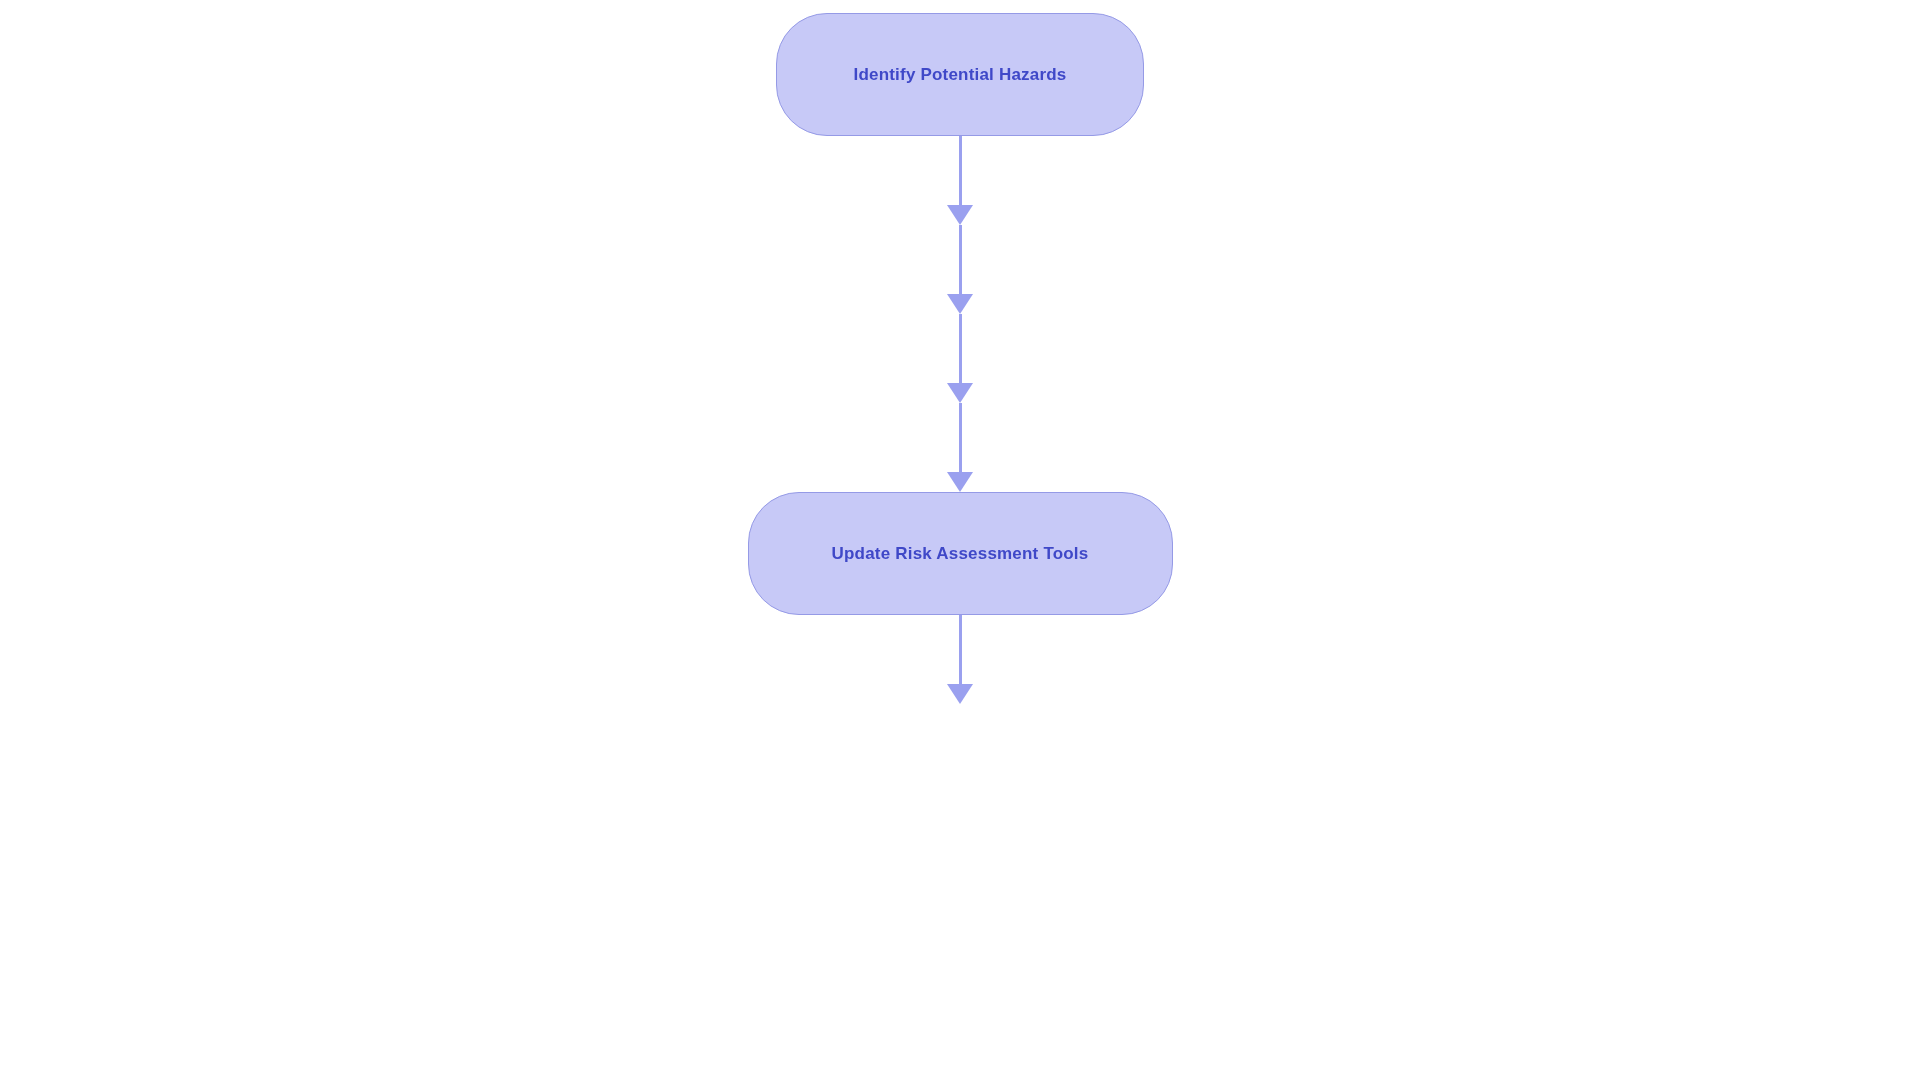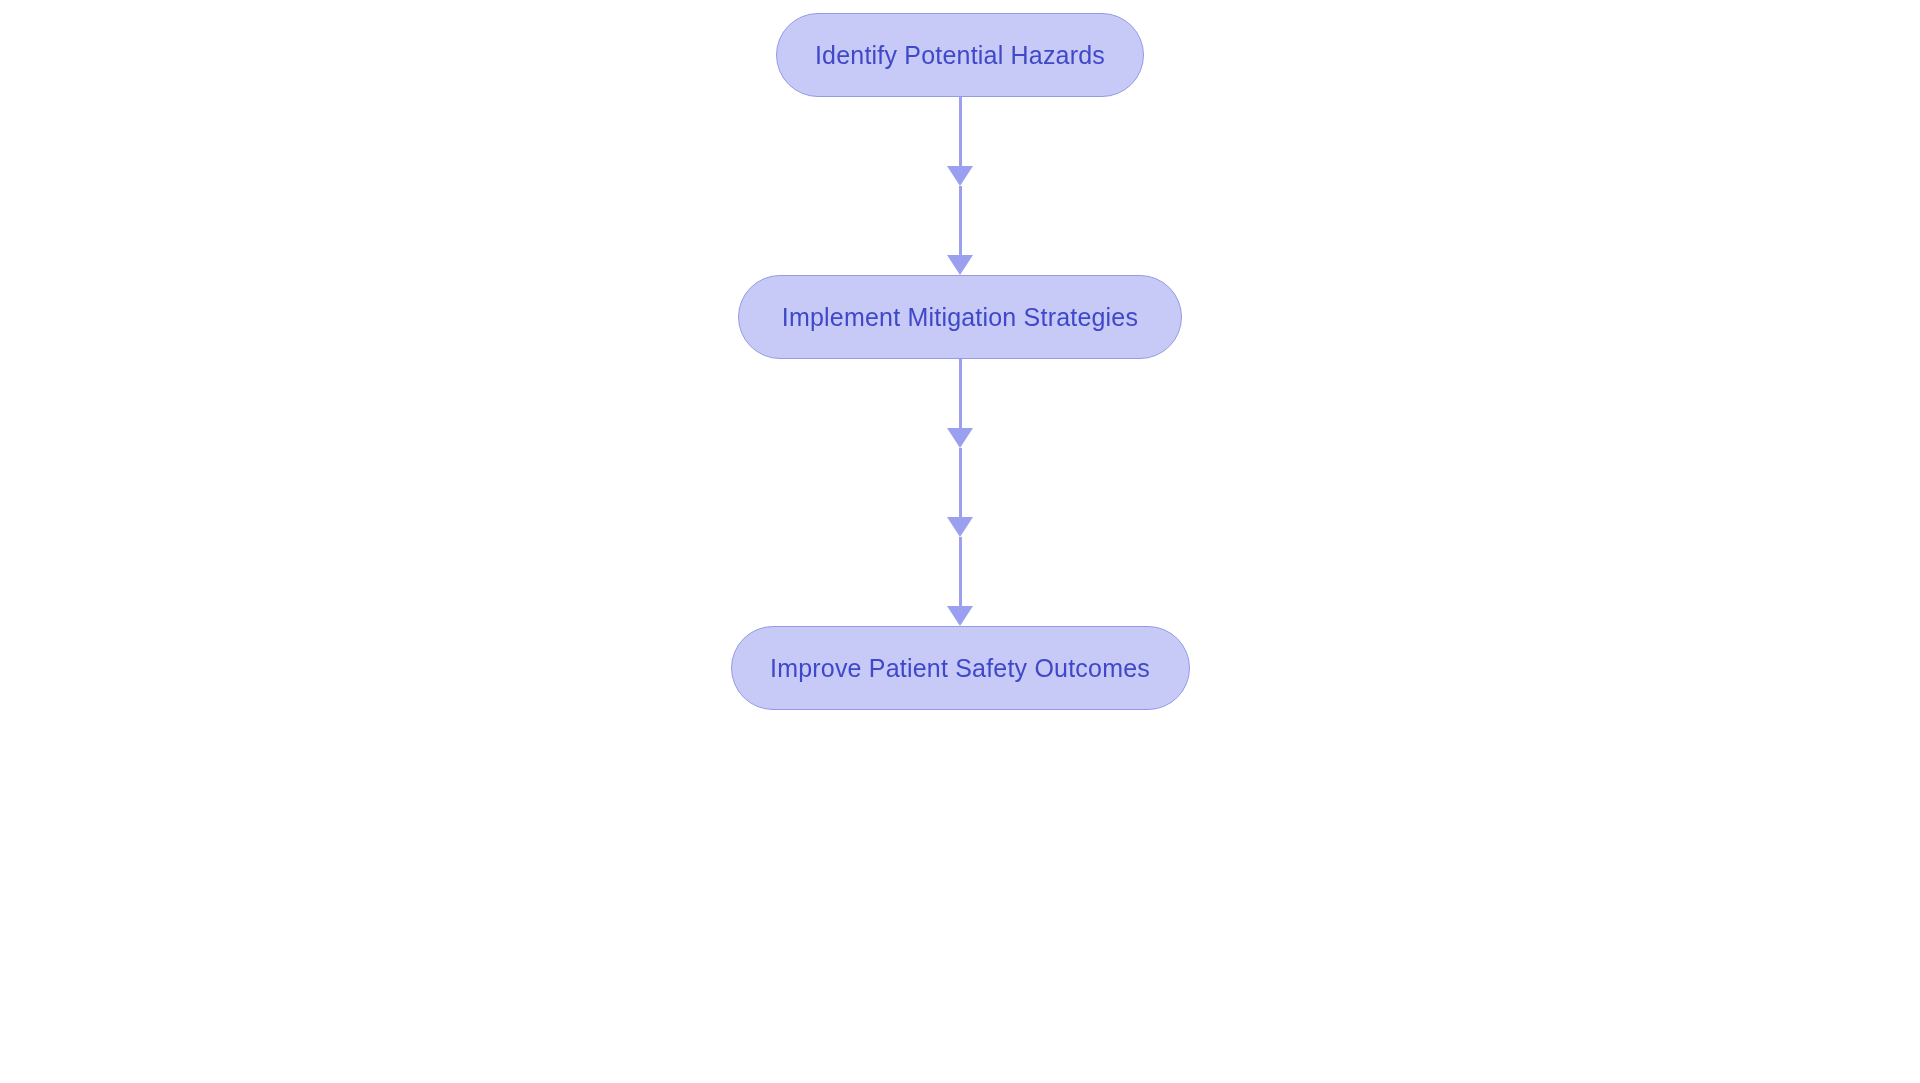--- a/index.html
+++ b/index.html
@@ -11,27 +11,27 @@
     overflow: hidden;
   }
   .flow {
     width: 1920px;
     padding-top: 13px;
     display: flex;
     flex-direction: column;
     align-items: center;
   }
   .node {
-    height: 84px;
+    height: 123px;
     border-radius: 51px;
     background: var(--node-fill, #c7c9f7);
     border: 1.5px solid var(--node-border, #959ae6);
     color: var(--node-text, #3f48c8);
-    font-size: 25px;
-    font-weight: 400;
+    font-size: 17px;
+    font-weight: 700;
     letter-spacing: 0.2px;
     display: flex;
     align-items: center;
     justify-content: center;
     white-space: nowrap;
   }
   .node.n1 { width: 368px; }
   .node.n2 { width: 236px; }
   .node.n3 { width: 444px; }
   .node.n4 { width: 494px; }
@@ -67,34 +67,33 @@
     <div class="stem"></div>
     <div class="head"></div>
   </div>
 
 
   <div class="connector">
     <div class="stem"></div>
     <div class="head"></div>
   </div>
 
-  <div class="node n3">Implement Mitigation Strategies</div>
 
   <div class="connector">
     <div class="stem"></div>
     <div class="head"></div>
   </div>
 
 
   <div class="connector">
     <div class="stem"></div>
     <div class="head"></div>
   </div>
 
+  <div class="node n5">Update Risk Assessment Tools</div>
 
   <div class="connector">
     <div class="stem"></div>
     <div class="head"></div>
   </div>
 
-  <div class="node n6">Improve Patient Safety Outcomes</div>
 
 </div>
 
 </body></html>

